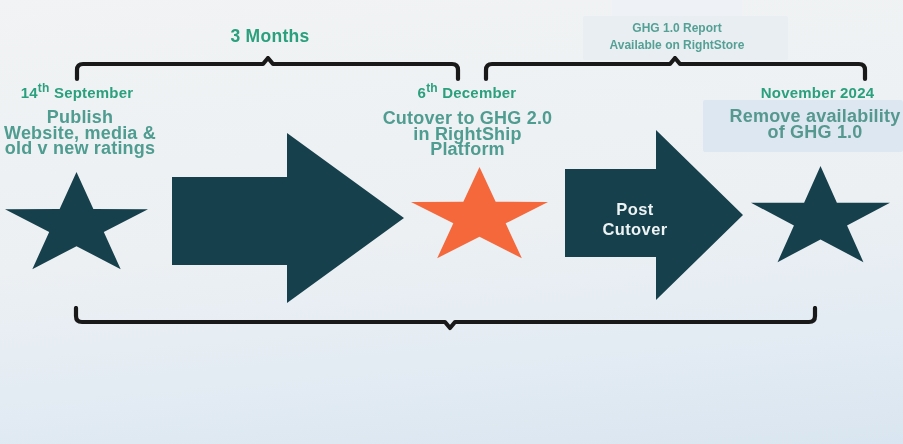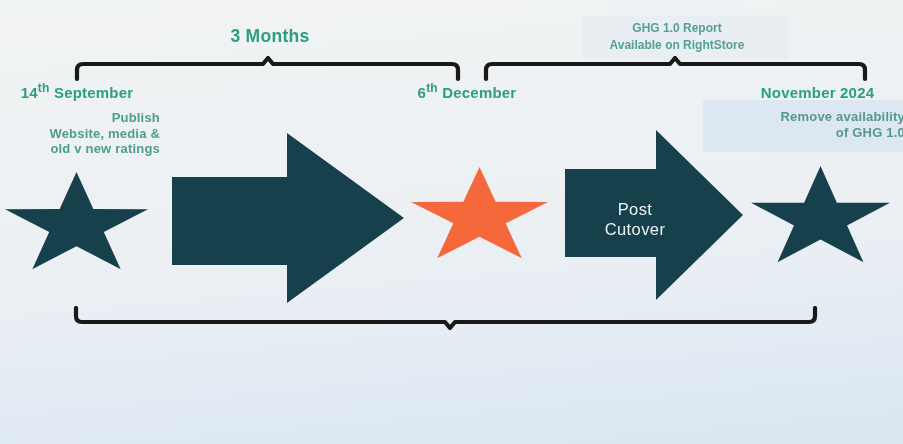--- a/index.html
+++ b/index.html
@@ -32,41 +32,41 @@
     left:562px;top:20px;width:230px;
     color:#55a094;font-weight:700;font-size:12px;line-height:17px;
     white-space:pre-line;
   }
   .date-label{top:84px;font-size:15px;font-weight:700;color:var(--green);letter-spacing:.2px;}
   .date-label sup{font-size:12px;line-height:0;}
   .date-1{left:2px;width:150px;}
   .date-2{left:392px;width:150px;}
   .date-3{left:740px;width:155px;}
   .desc{
-    position:absolute;text-align:right;
-    color:var(--teal-text);font-weight:600;font-size:13px;line-height:15.5px;
+    position:absolute;text-align:center;
+    color:var(--teal-text);font-weight:600;font-size:18px;line-height:15.5px;
     white-space:pre-line;letter-spacing:.2px;
   }
   .desc-1{left:0;top:110px;width:160px;}
   .desc-2{left:375px;top:111px;width:185px;}
   .desc-3{left:725px;top:109px;width:180px;font-weight:700;color:#55988f;}
 
   svg.shape{position:absolute;display:block;}
   .star-dark polygon{fill:var(--dark-shape);}
   .star-orange polygon{fill:var(--orange);}
   .arrow polygon{fill:var(--dark-shape);}
   .bracket path{fill:none;stroke:var(--bracket);stroke-width:4.2;stroke-linecap:round;stroke-linejoin:round;}
 
   .arrow-label{
     position:absolute;text-align:center;
     color:var(--arrow-text);font-size:16.5px;line-height:20px;font-weight:500;
     white-space:pre-line;letter-spacing:.4px;
   }
   .arrow-label.a1{left:178px;top:197px;width:164px;}
-  .arrow-label.a2{left:570px;top:199px;width:130px;}
+  .arrow-label.a2{left:570px;top:199px;width:130px;font-weight:bold;}
   .duration-bottom{left:335px;top:341px;width:250px;font-size:17px;letter-spacing:.3px;}
 </style>
 </head>
 <body>
 
 <div class="stage">
 
   <div class="patch p-top-right-small"></div>
   <div class="patch p-report"></div>
   <div class="patch p-remove"></div>
@@ -82,20 +82,22 @@
     <path d="M3,23 L3,14 Q3,8 9,8 L187,8 L192,2 L197,8 L376,8 Q382,8 382,14 L382,23"></path>
   </svg>
 
   <div class="lbl date-label date-1"><span>14</span><sup>th</sup><span> September</span></div>
   <div class="lbl date-label date-2"><span>6</span><sup>th</sup><span> December</span></div>
   <div class="lbl date-label date-3"><span></span><sup></sup><span>November 2024</span></div>
 
   <div class="desc desc-1">Publish
 Website, media &amp;
 old v new ratings</div>
+  <div class="desc desc-2">Cutover to GHG 2.0
+in RightShip Platform</div>
   <div class="desc desc-3">Remove availability
 of GHG 1.0</div>
 
   <svg class="shape star-dark" style="left:5px;top:172px;" width="143" height="98" viewBox="0 0 100 96" preserveAspectRatio="none">
     <polygon points="50,0 61.8,36.3 100,36.4 69.1,58.8 80.9,95.2 50,72.7 19.1,95.2 30.9,58.8 0,36.4 38.2,36.3"></polygon>
   </svg>
 
   <svg class="shape arrow" style="left:172px;top:133px;" width="232" height="170" viewBox="0 0 232 170">
     <polygon points="0,44 115,44 115,0 232,85 115,170 115,132 0,132"></polygon>
   </svg>

